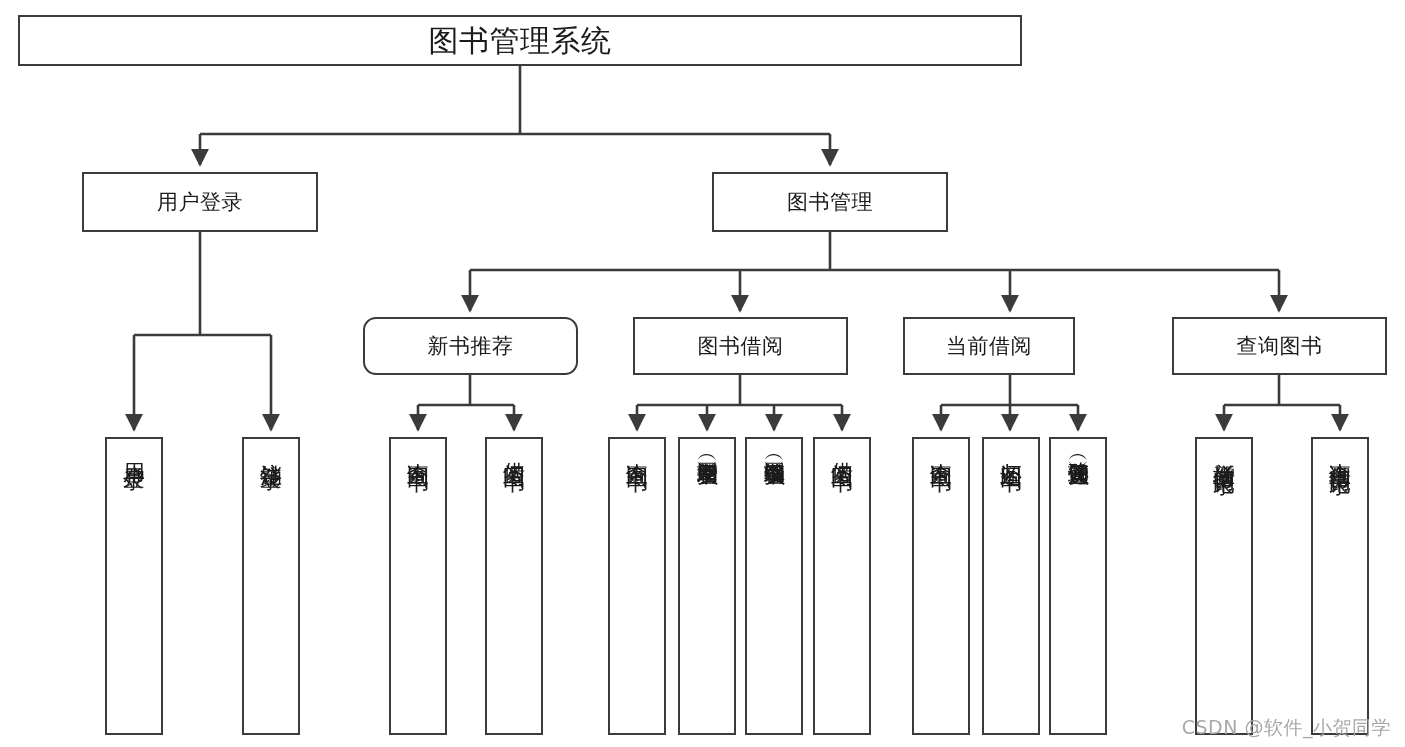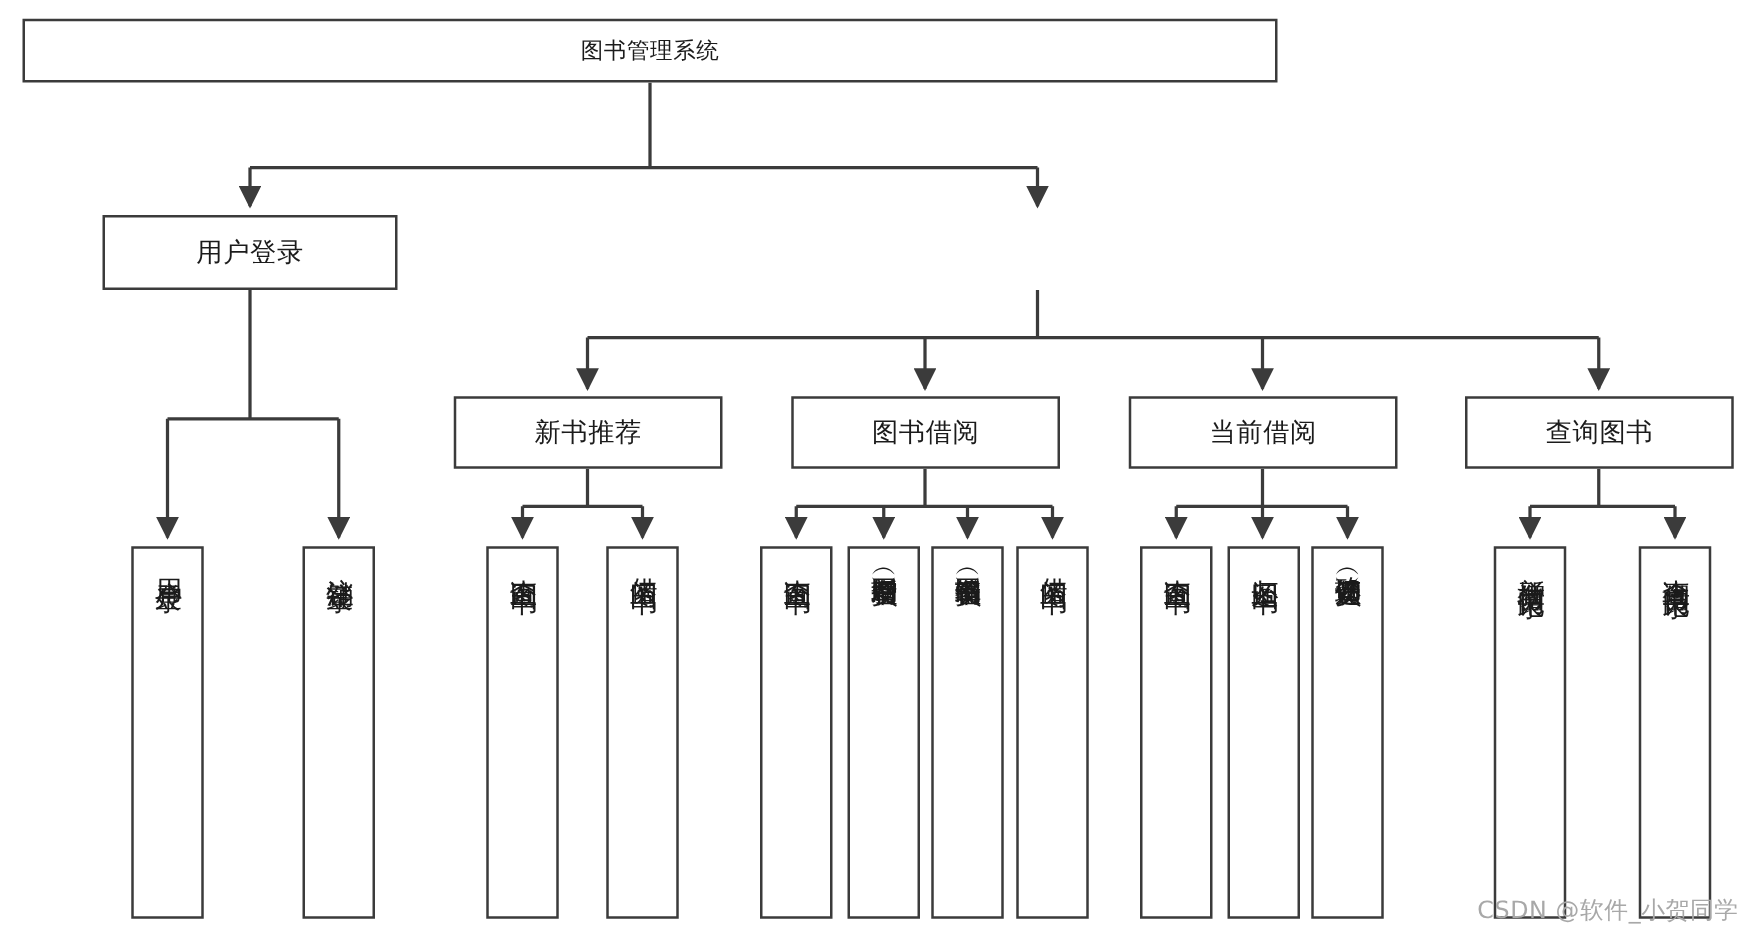--- a/index.html
+++ b/index.html
@@ -40,21 +40,21 @@
     line-height: 1.06;
     white-space: nowrap;
     text-align: center;
   }
   
   .node-h .node-label {
     font-size: 21px;
     letter-spacing: 0.5px;
   }
   .node-root .node-label {
-    font-size: 18px;
+    font-size: 30px;
   }
   
   .node-v {
     align-items: flex-start;
     justify-content: center;
     padding-top: 6px;
   }
   .node-v .node-label {
     writing-mode: vertical-rl;
     text-orientation: upright;
@@ -134,28 +134,31 @@
     </g>
   </svg>
 
   <div class="node-box node-h node-root" style="left:18px; top:15px; width:1004px; height:51px;">
     <span class="node-label">图书管理系统</span>
   </div>
 
   <div class="node-box node-h" style="left:82px; top:172px; width:236px; height:60px;">
     <span class="node-label">用户登录</span>
   </div>
-
-  <div class="node-box node-h" style="left:363px; top:317px; width:215px; height:58px;">
+  <div class="node-box node-h" style="left:712px; top:172px; width:236px; height:60px;">
+    <span class="node-label">图书管理</span>
+  </div>
+
+  <div class="node-box node-h" style="left:363px; top:317px; width:215px; height:58px;border-radius:13px;">
     <span class="node-label">新书推荐</span>
   </div>
   <div class="node-box node-h" style="left:633px; top:317px; width:215px; height:58px;">
     <span class="node-label">图书借阅</span>
   </div>
-  <div class="node-box node-h" style="left:903px; top:317px; width:215px; height:58px;">
+  <div class="node-box node-h" style="left:903px; top:317px; width:172px; height:58px;">
     <span class="node-label">当前借阅</span>
   </div>
   <div class="node-box node-h" style="left:1172px; top:317px; width:215px; height:58px;">
     <span class="node-label">查询图书</span>
   </div>
 
   <div class="node-box node-v" style="left:105px; top:437px; width:58px; height:298px;">
     <span class="node-label">用户登录</span>
   </div>
   <div class="node-box node-v" style="left:242px; top:437px; width:58px; height:298px;">

